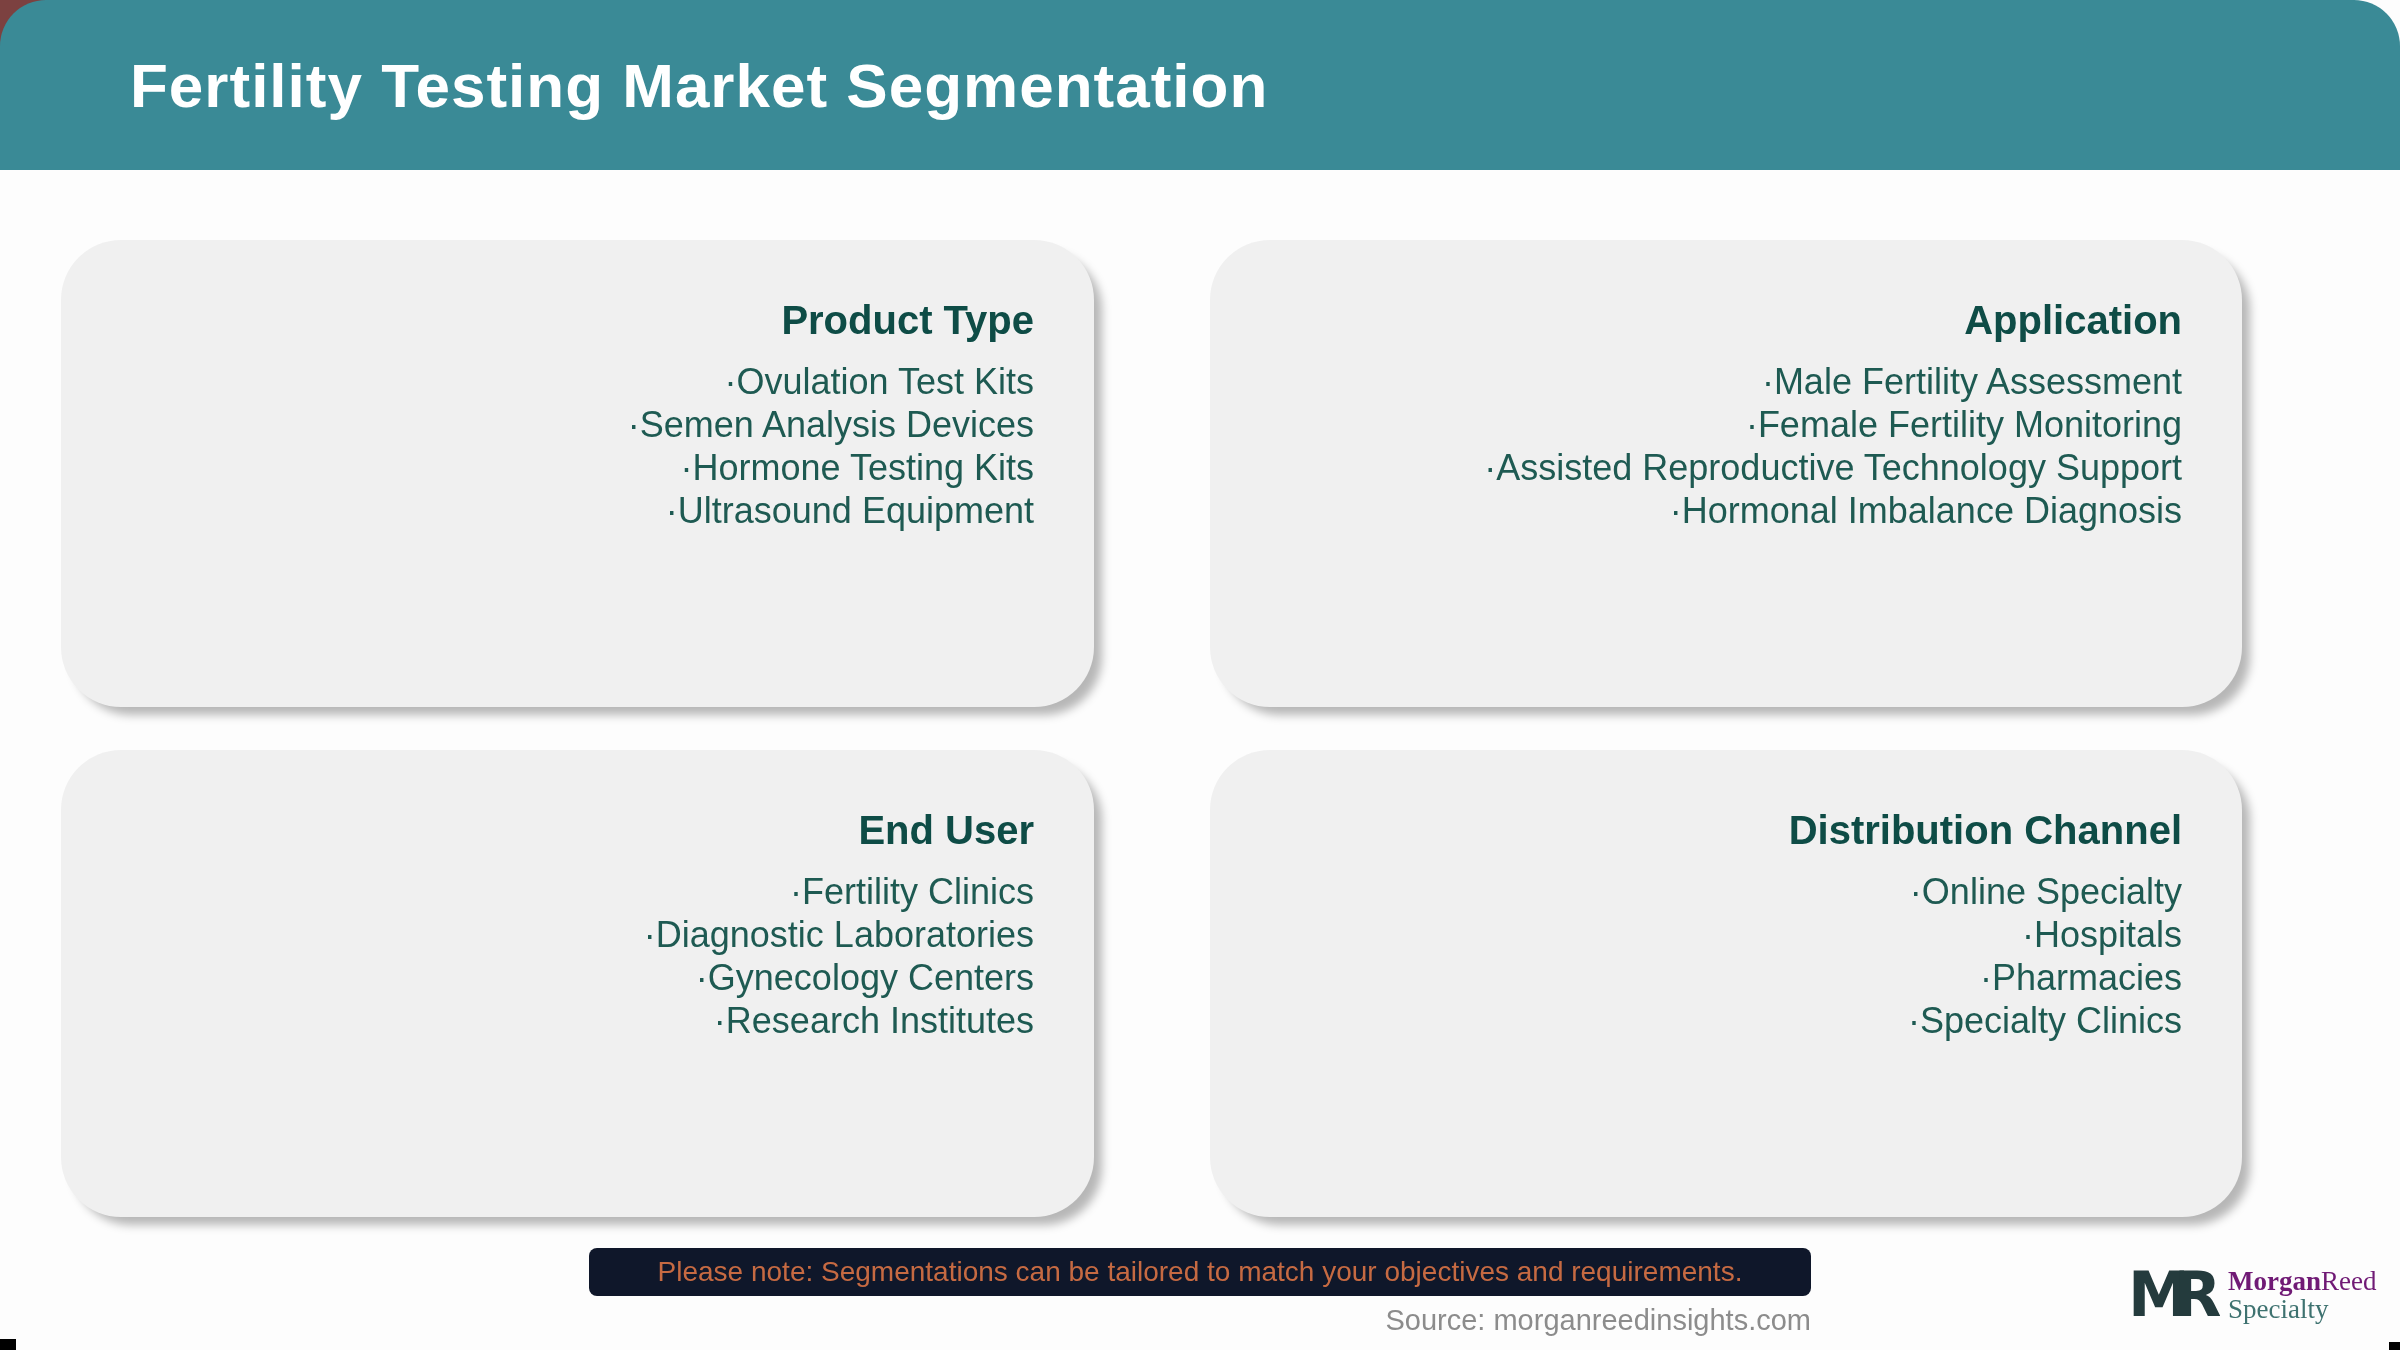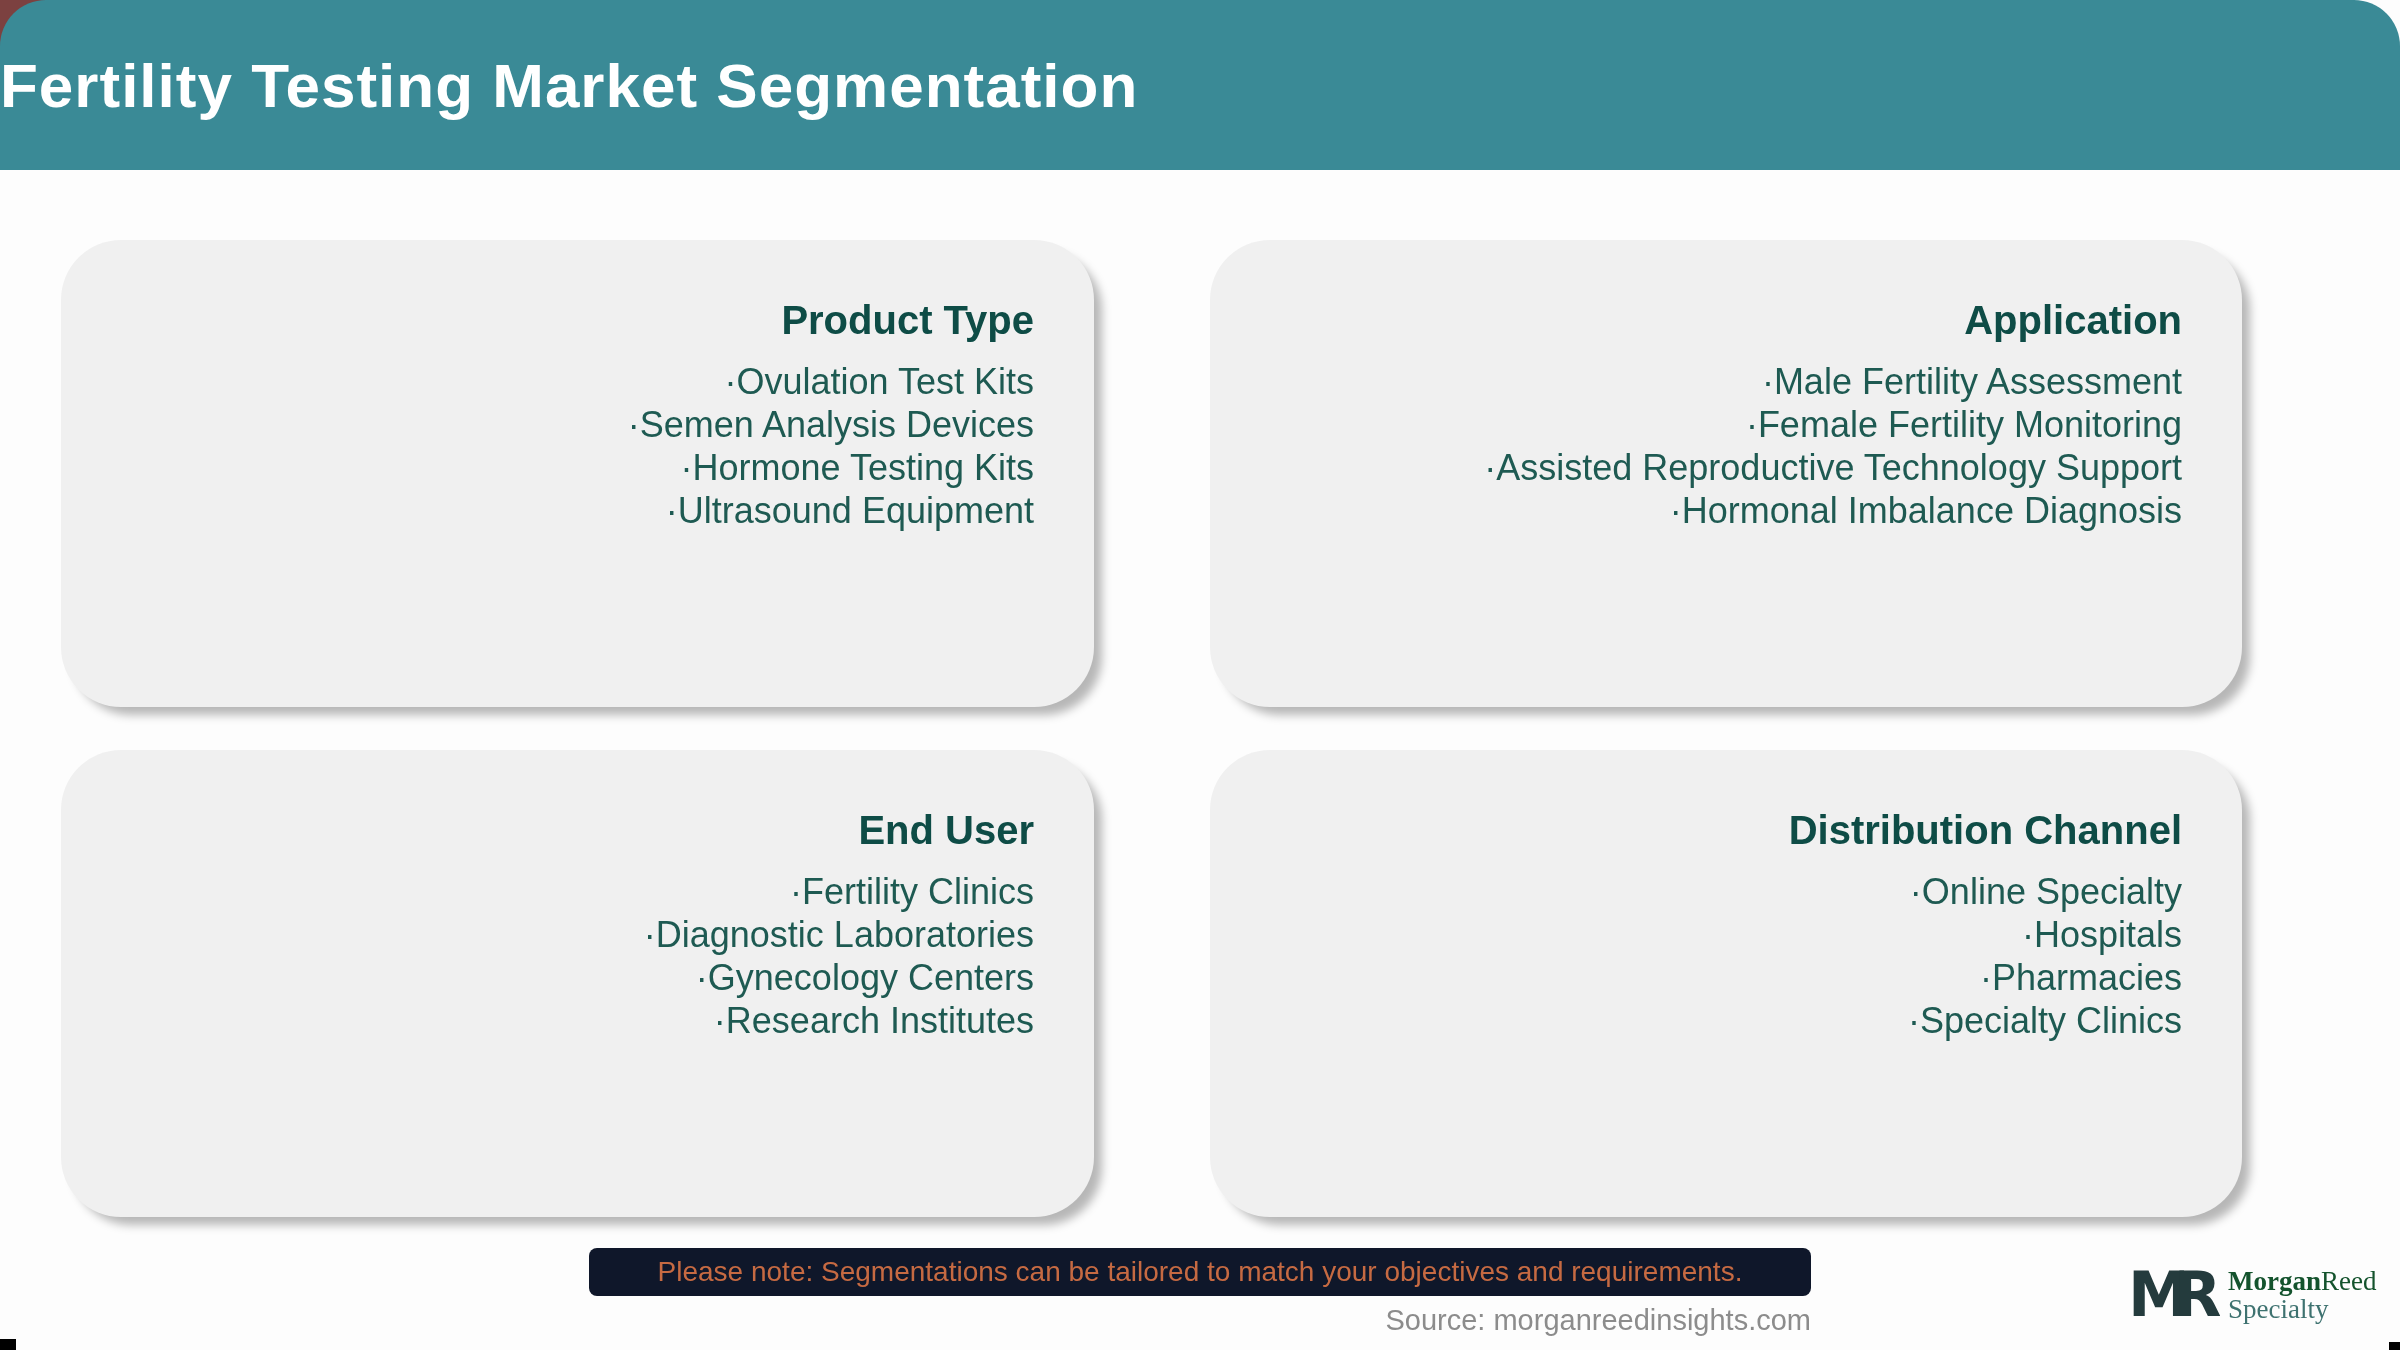--- a/index.html
+++ b/index.html
@@ -24,20 +24,21 @@
     position: absolute;
     left: 0; top: 0;
     width: 2400px; height: 170px;
     background: #3a8a96;
     border-radius: 46px 46px 0 0;
     z-index: 1;
     display: flex;
     align-items: center;
   }
   .header-title {
+    margin-left: 130px;
     color: #ffffff;
     font-size: 62px;
     font-weight: 700;
     letter-spacing: 1px;
   }
 
   
   .card {
     position: absolute;
     width: 1033px;
@@ -110,21 +111,21 @@
     display: flex;
     align-items: center;
     z-index: 1;
   }
   .logo-mark { width: 92px; height: 62px; }
   .logo-textblock {
     margin-left: 8px;
     font-family: "Liberation Serif", serif;
     line-height: 28px;
   }
-  .logo-name { font-size: 27px; color: #14532d; }
+  .logo-name { font-size: 27px; color: #701a75; }
   .logo-name .bold { font-weight: 700; }
   .logo-tagline { font-size: 27px; color: #3e7270; }
 
   
   .artifact {
     position: absolute;
     background: #000000;
     z-index: 2;
   }
   .artifact.bl { left: 0; top: 1339px; width: 16px; height: 11px; }

